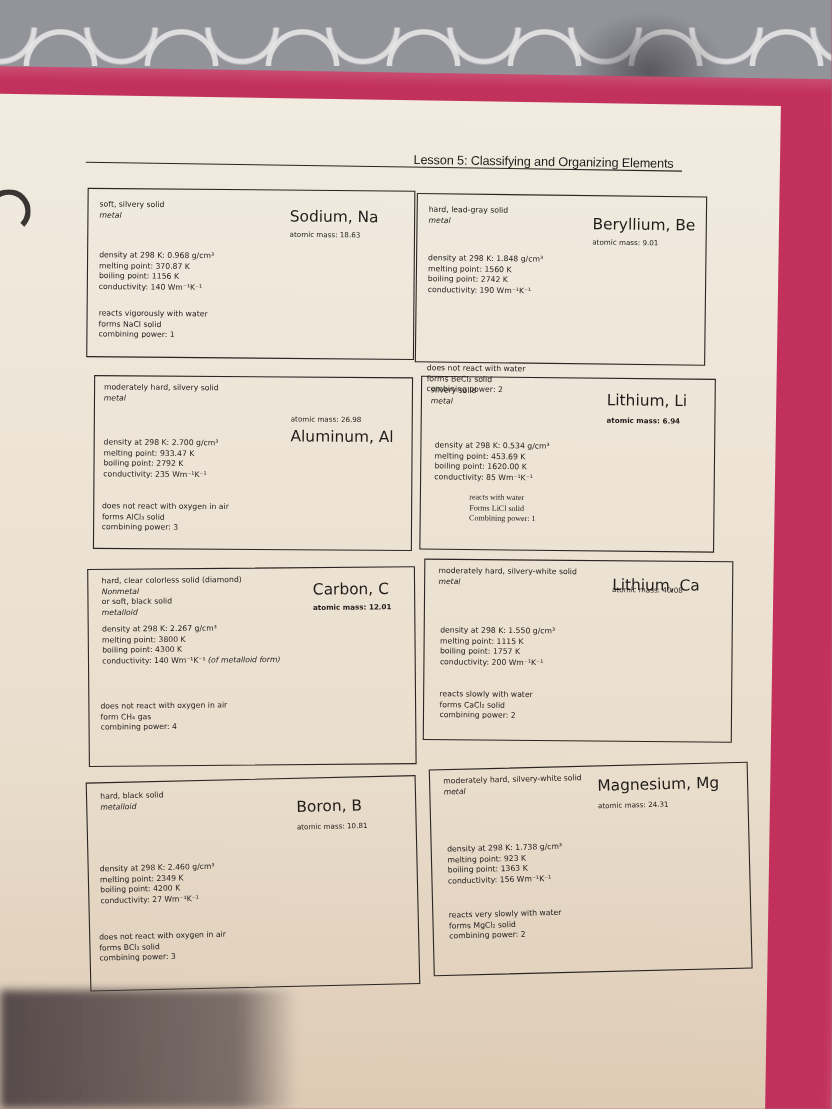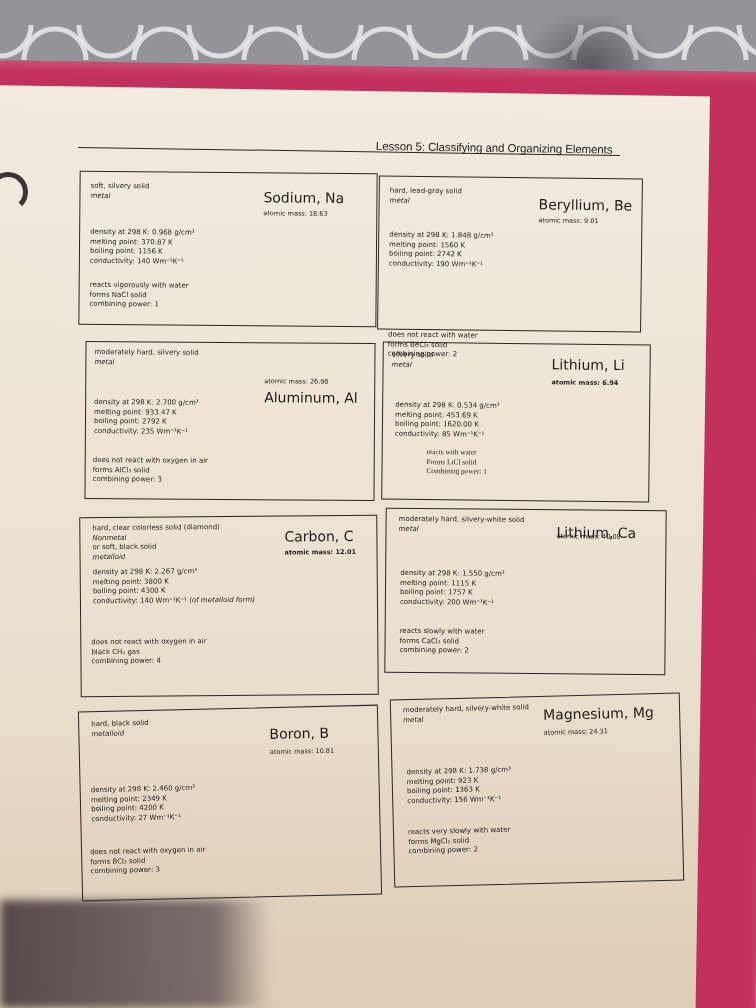--- a/index.html
+++ b/index.html
@@ -181,21 +181,21 @@
       <div>density at 298 K: 2.267 g/cm³</div>
       <div>melting point: 3800 K</div>
       <div>boiling point: 4300 K</div>
       <div>
         <span>conductivity: 140 Wm⁻¹K⁻¹</span>
         <span class="cls" style="font-style:italic;">(of metalloid form)</span>
       </div>
     </div>
     <div class="react" style="left:10px; top:120px;">
       <div>does not react with oxygen in air</div>
-      <div>black CH₄ gas</div>
+      <div>form CH₄ gas</div>
       <div>combining power: 4</div>
     </div>
   </div>
 
   <div class="card" style="left:385px; top:509px; width:281px; height:165px; transform:rotate(0.5deg);">
     <div class="desc" style="left:12px; top:6px;">
       <div>moderately hard, silvery-white solid</div>
       <div class="cls">metal</div>
     </div>
     <div class="title" style="left:170px; top:14px;">Lithium, Ca</div>

